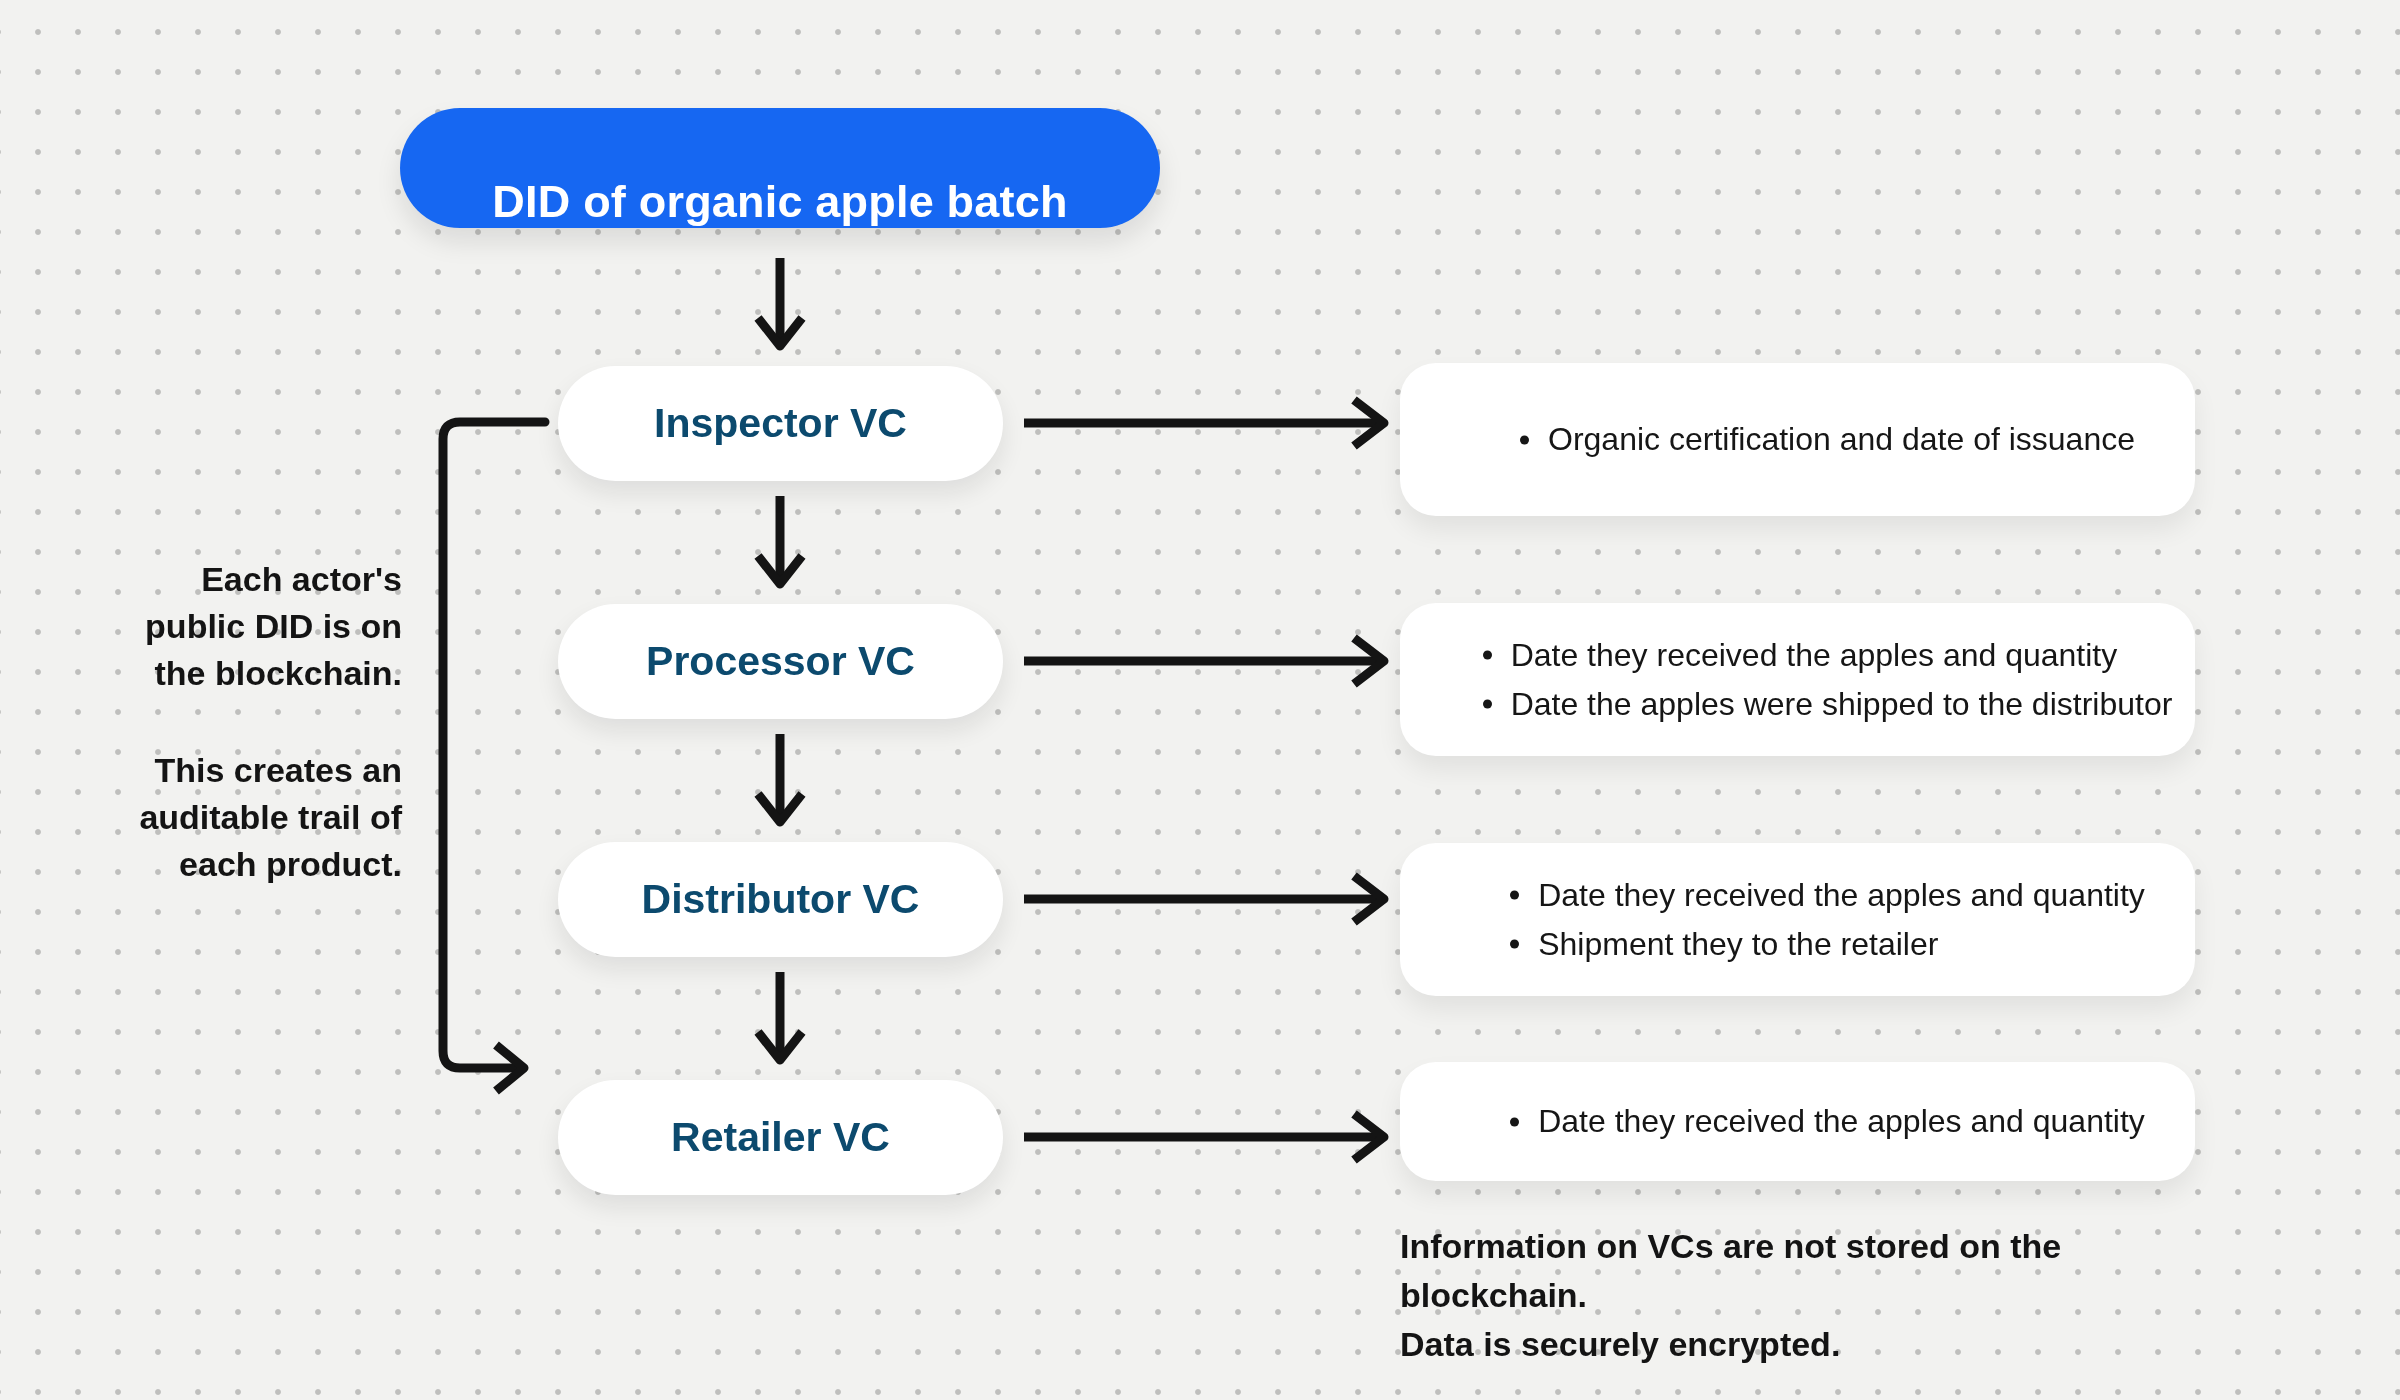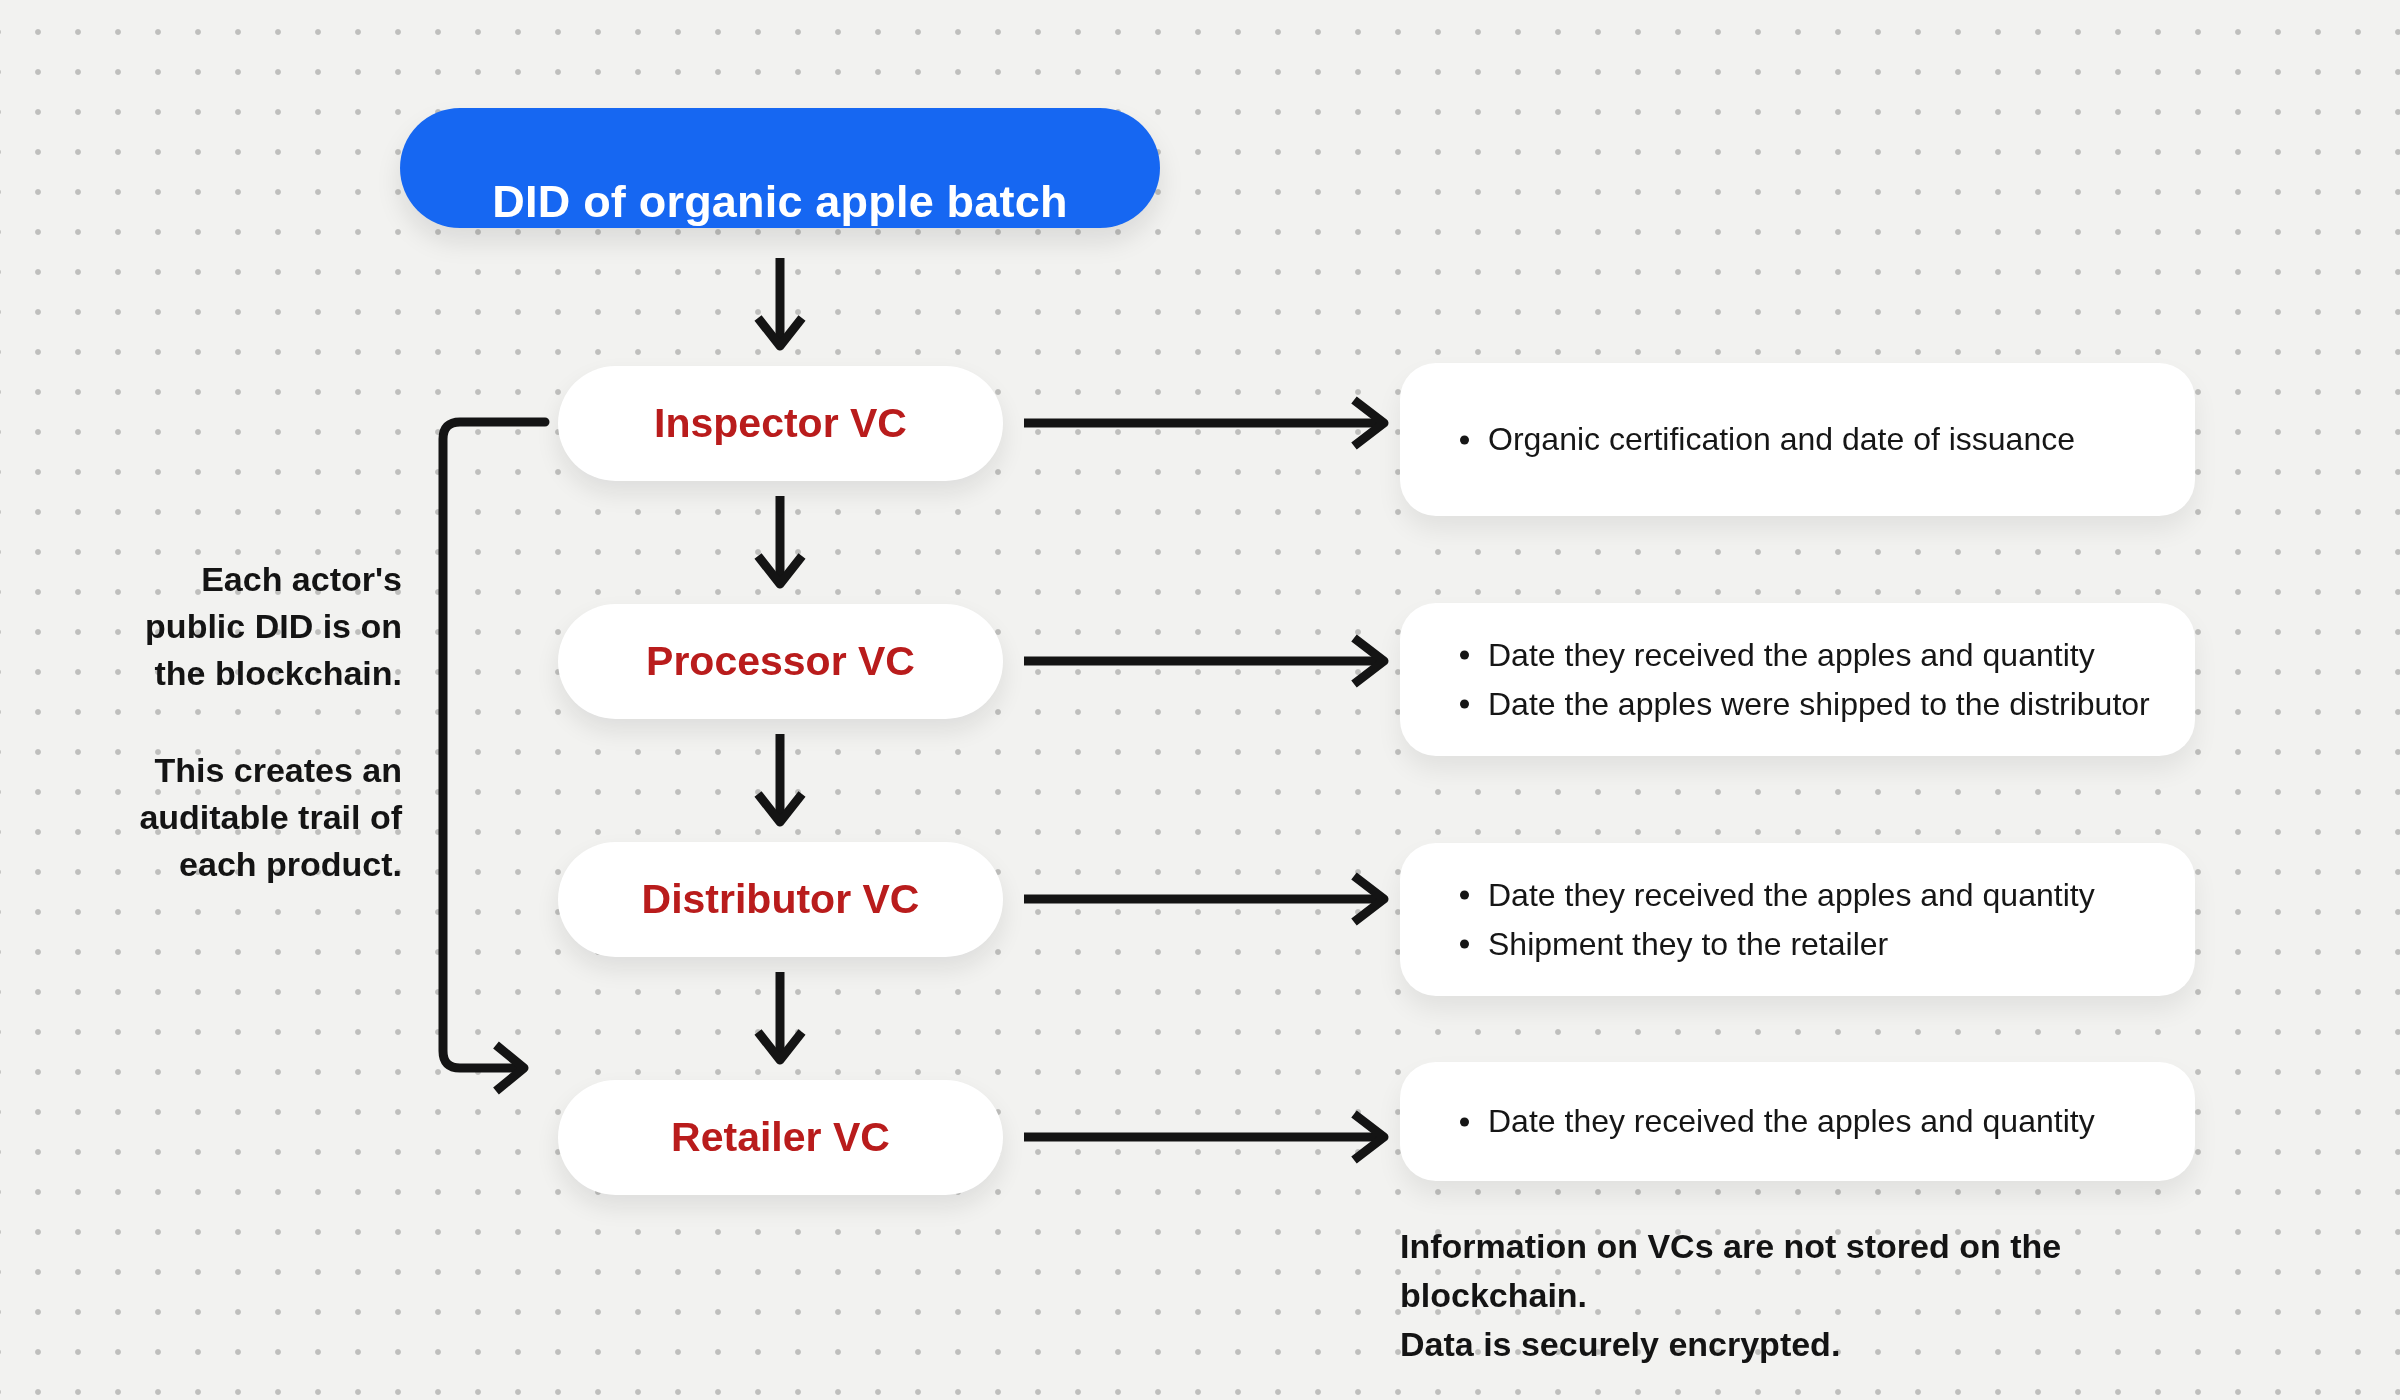--- a/index.html
+++ b/index.html
@@ -21,40 +21,40 @@
   .info-title{
     position:absolute; left:1404px; top:144px; margin:0;
     font-size:55px; font-weight:700; color:#141414; letter-spacing:0.2px;
   }
   .vc-pill{
     position:absolute; left:558px; width:445px; height:115px;
     background:#ffffff; border-radius:58px;
     display:flex; align-items:center; justify-content:center;
     box-shadow:0 12px 24px rgba(20,20,20,0.09);
   }
-  .vc-pill span{color:#b91c1c; font-size:41px; font-weight:700;}
+  .vc-pill span{color:#0c4a6e; font-size:41px; font-weight:700;}
   .vc-1{top:366px;} .vc-2{top:604px;} .vc-3{top:842px;} .vc-4{top:1080px;}
   .arrow{position:absolute;}
   .ad-1{left:750px; top:256px;} .ad-2{left:750px; top:494px;}
   .ad-3{left:750px; top:732px;} .ad-4{left:750px; top:970px;}
   .ar-1{left:1022px; top:392px;} .ar-2{left:1022px; top:630px;}
   .ar-3{left:1022px; top:868px;} .ar-4{left:1022px; top:1106px;}
   .loop-arrow{left:420px; top:400px;}
   .side-note{
     position:absolute; left:120px; top:556px; width:282px;
     text-align:right; color:#141414; font-size:34px; font-weight:700; line-height:47px;
   }
   .side-note p{margin:0;}
   .side-note p + p{margin-top:50px;}
   .info-card{
     position:absolute; left:1400px; width:795px;
     background:#ffffff; border-radius:36px;
     box-shadow:0 14px 26px rgba(20,20,20,0.07);
     display:flex; flex-direction:column; justify-content:center;
-    padding-left:52px; box-sizing:border-box;
+    padding-left:52px; box-sizing:border-box;align-items:center;
   }
   .card-1{top:363px; height:153px;} .card-2{top:603px; height:153px;}
   .card-3{top:843px; height:153px;} .card-4{top:1062px; height:119px;}
   .info-card ul{list-style:none; margin:0; padding:0;}
   .info-card li{
     position:relative; padding-left:36px; color:#161616;
     font-size:32px; line-height:49px; white-space:nowrap;
   }
   .info-card li::before{
     content:""; position:absolute; left:8px; top:50%; transform:translateY(-50%);

